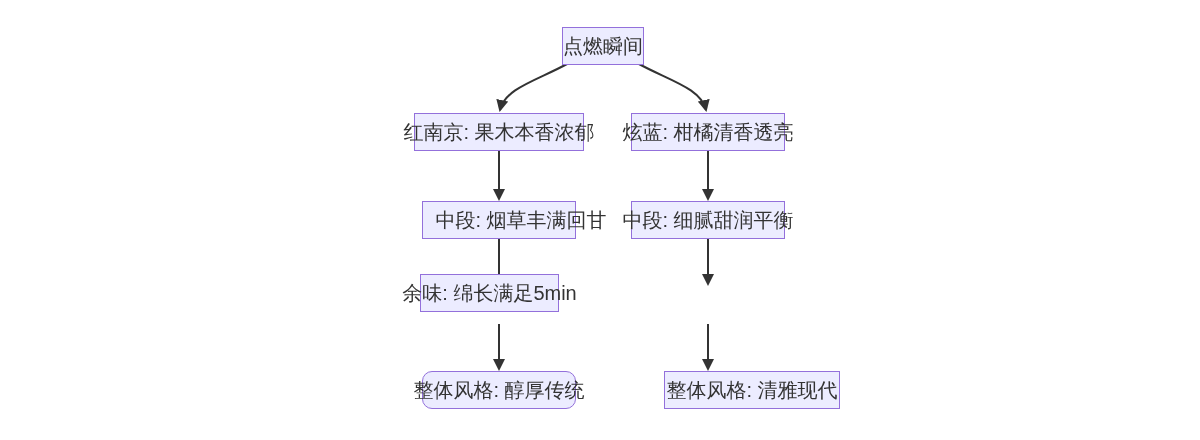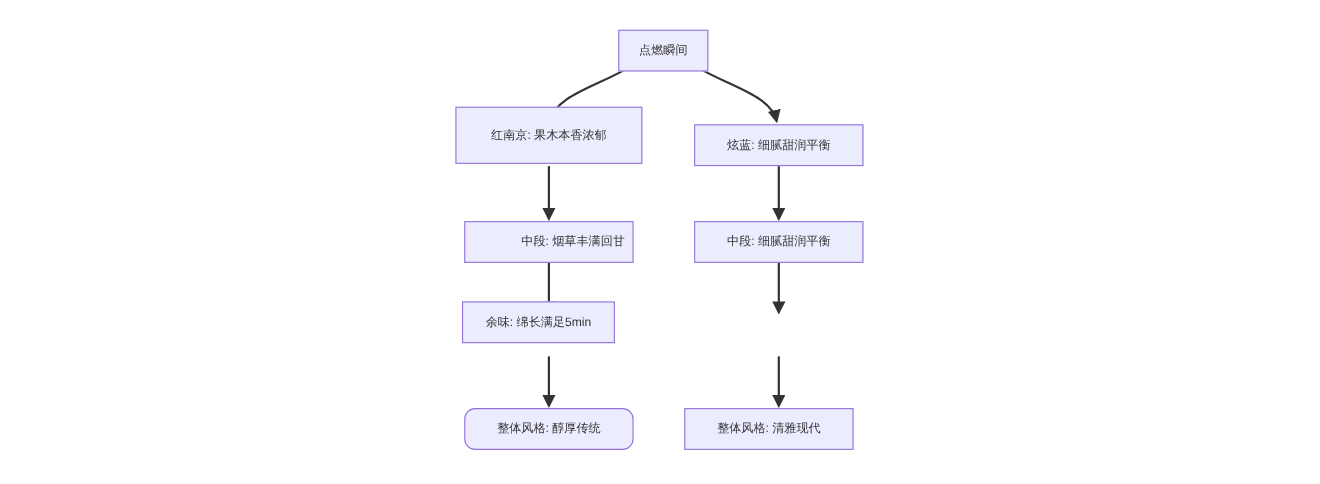--- a/index.html
+++ b/index.html
@@ -32,34 +32,34 @@
   }
   .node {
     position: absolute;
     box-sizing: border-box;
     display: flex;
     align-items: center;
     justify-content: center;
     background: var(--node-fill, #ECECFF);
     border: 1px solid var(--node-border, #9370DB);
     color: var(--text, #333333);
-    font-size: 11px;
+    font-size: 20px;
     line-height: 1;
     white-space: nowrap;
   }
   
   .n-root  { left: 562px; top: 27px;  width: 82px;  height: 38px; }
-  .n-b1s1  { left: 414px; top: 97px; width: 170px; height: 52px; }
+  .n-b1s1  { left: 414px; top: 113px; width: 170px; height: 38px; }
   .n-b1s2  { left: 422px; top: 201px; width: 154px; height: 38px; padding-left: 44px; }
   .n-b1s3  { left: 420px; top: 274px; width: 139px; height: 38px; }
   .n-b1s4  { left: 422px; top: 371px; width: 154px; height: 38px; border-radius: 10px; }
   .n-b2s1  { left: 631px; top: 113px; width: 154px; height: 38px; }
   .n-b2s2  { left: 631px; top: 201px; width: 154px; height: 38px; }
   .n-b2s3  { left: 632px; top: 286px; width: 152px; height: 38px; }
-  .n-b2s4  { left: 622px; top: 371px; width: 154px; height: 38px; }
+  .n-b2s4  { left: 664px; top: 371px; width: 176px; height: 38px; }
 </style>
 </head>
 <body>
 
 <div class="canvas">
 
   <svg class="edges" width="1200" height="440" viewBox="0 0 1200 440" xmlns="http://www.w3.org/2000/svg">
     <defs>
       <marker id="arrow" viewBox="0 0 12 12" refX="10" refY="6" markerWidth="12" markerHeight="12" markerUnits="userSpaceOnUse" orient="auto">
         <path class="arrowhead" d="M0,0 L12,6 L0,12 Z"></path>
@@ -78,17 +78,17 @@
     <path class="edge" d="M708,324 L708,369" marker-end="url(#arrow)"></path>
   </svg>
 
   <div class="node n-root">点燃瞬间</div>
 
   <div class="node n-b1s1">红南京: 果木本香浓郁</div>
   <div class="node n-b1s2">中段: 烟草丰满回甘</div>
   <div class="node n-b1s3">余味: 绵长满足5min</div>
   <div class="node n-b1s4">整体风格: 醇厚传统</div>
 
-  <div class="node n-b2s1">炫蓝: 细腻甜润平衡</div>
+  <div class="node n-b2s1">炫蓝: 柑橘清香透亮</div>
   <div class="node n-b2s2">中段: 细腻甜润平衡</div>
   <div class="node n-b2s4">整体风格: 清雅现代</div>
 
 </div>
 
 </body></html>

